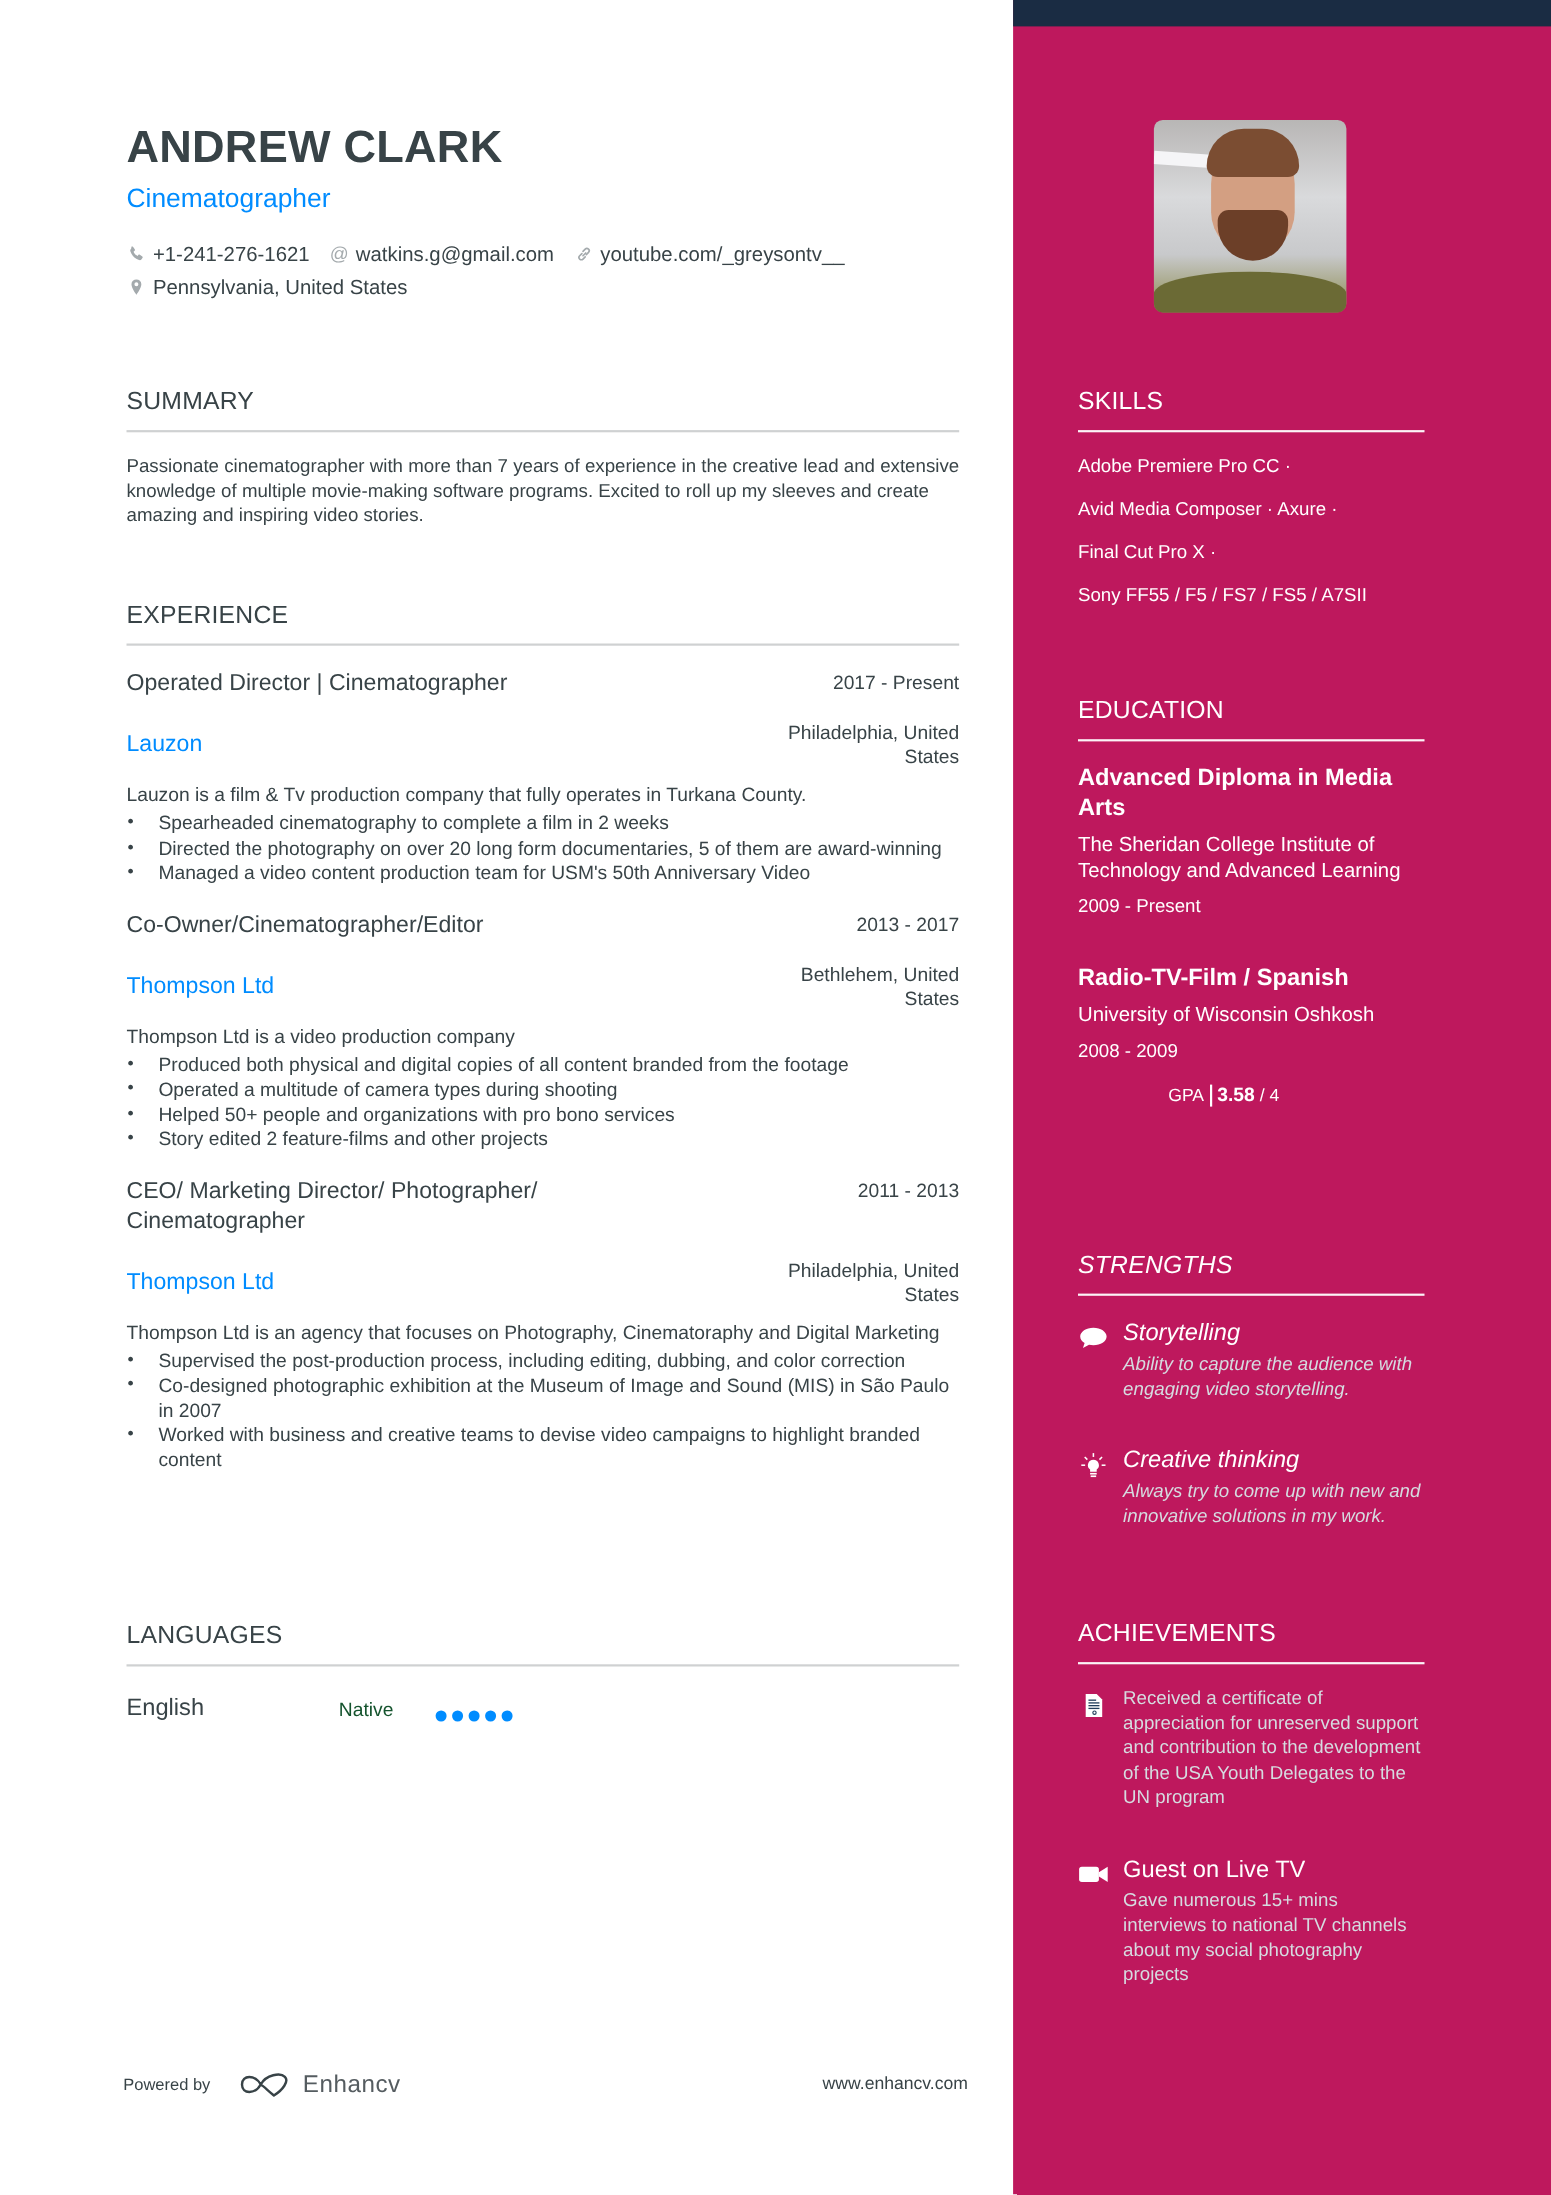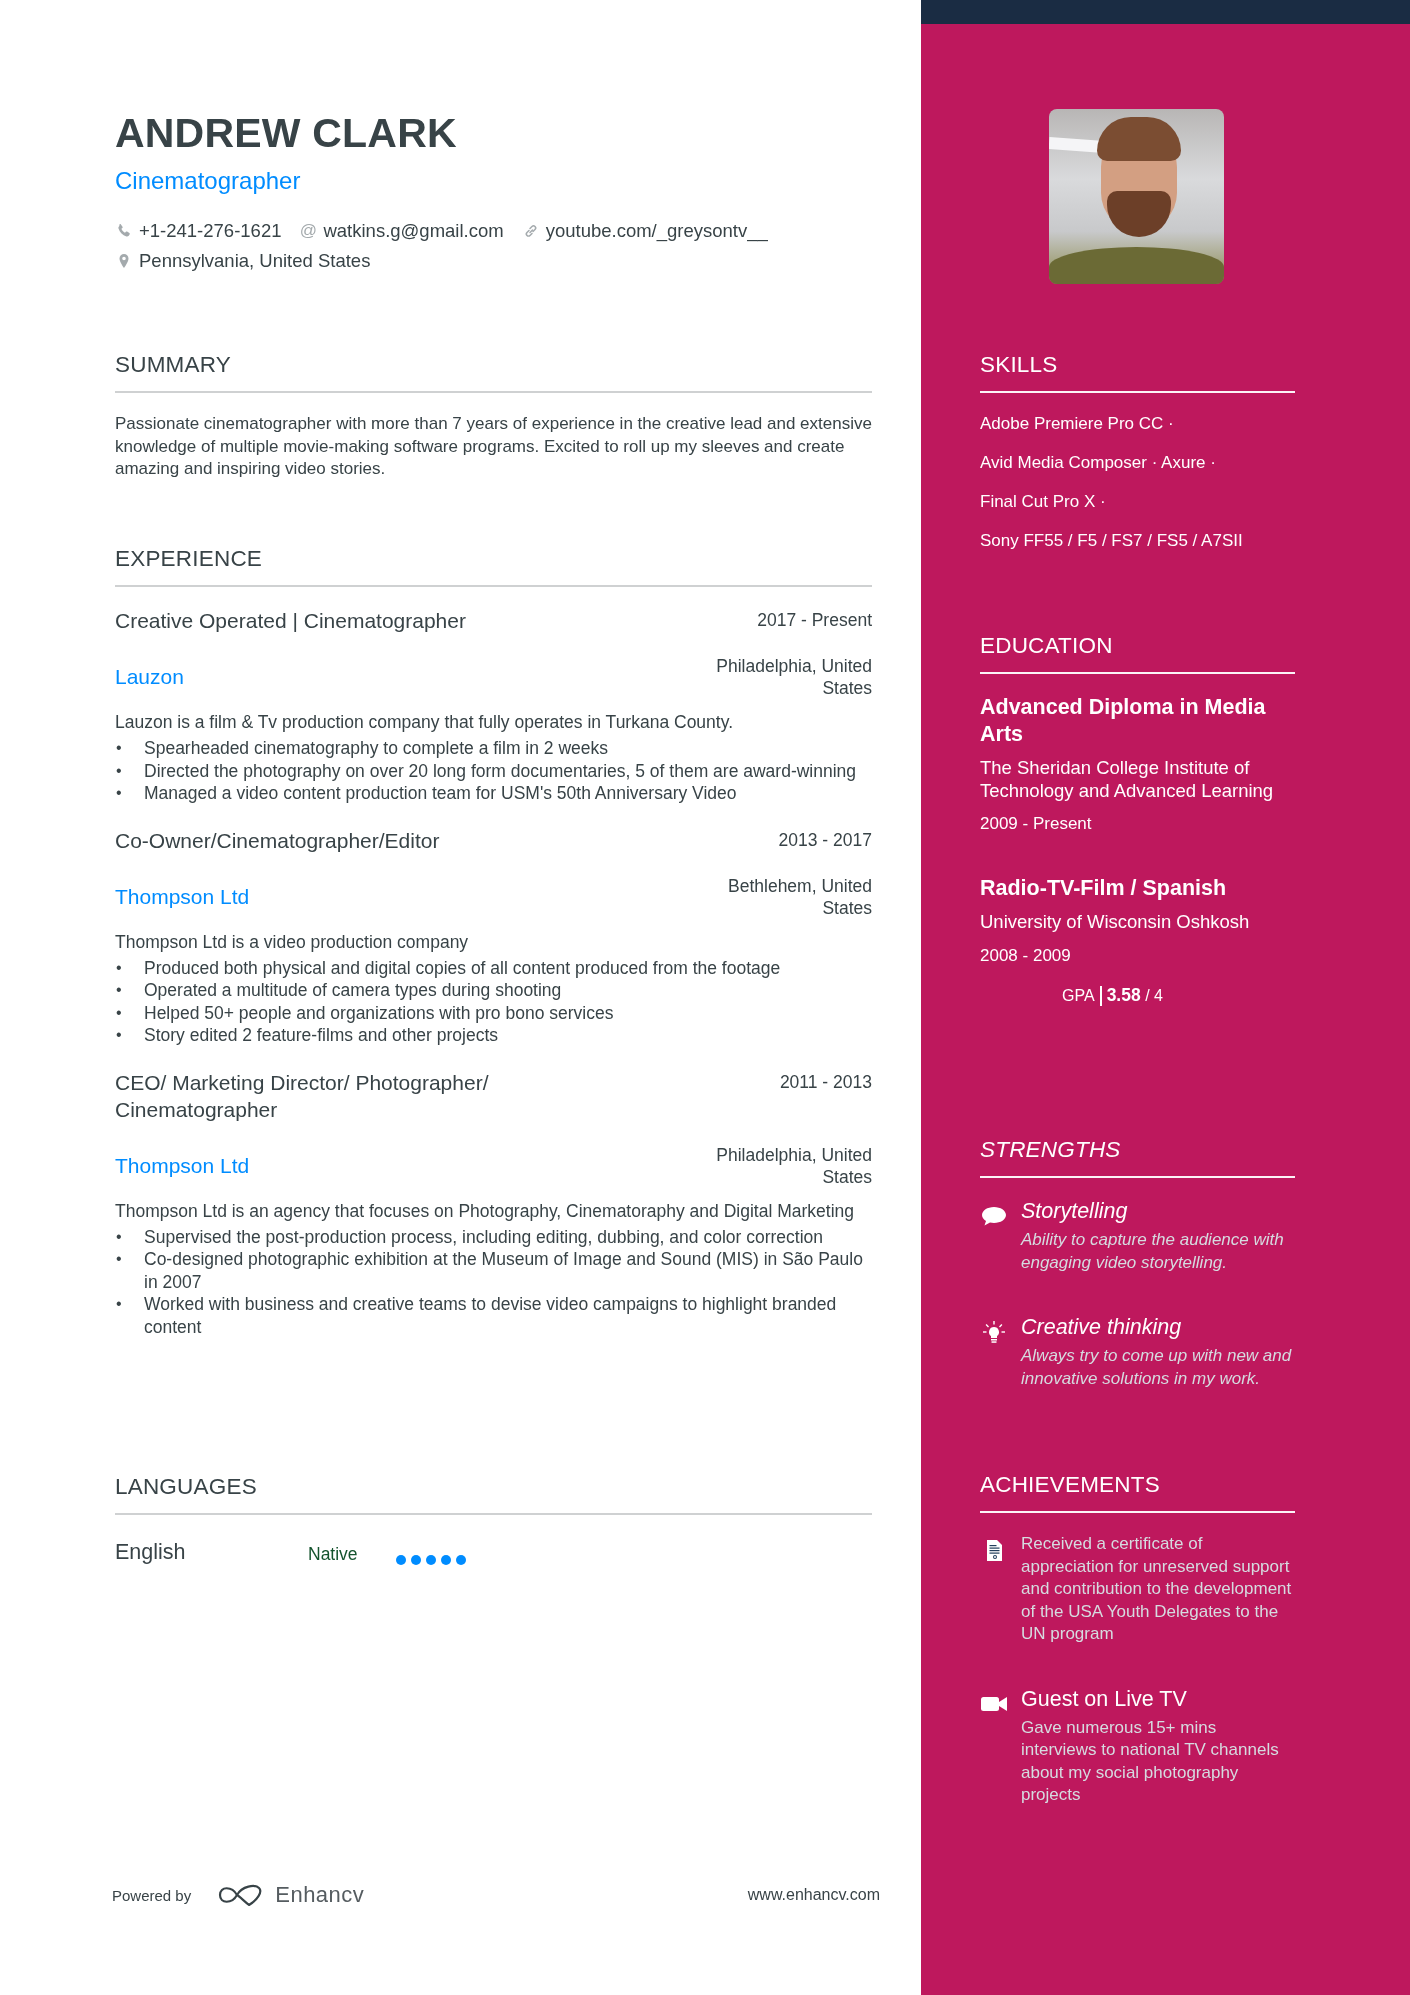--- a/index.html
+++ b/index.html
@@ -143,21 +143,21 @@
       <div class="section-rule"></div>
       <p>Passionate cinematographer with more than 7 years of experience in the creative lead and extensive knowledge of multiple movie-making software programs. Excited to roll up my sleeves and create amazing and inspiring video stories.</p>
     </div>
 
     <div class="experience">
       <div class="section-title">EXPERIENCE</div>
       <div class="section-rule"></div>
 
       <div class="job" style="margin-top:20px;">
         <div class="job-head">
-          <div class="job-role">Creative Operated | Cinematographer</div>
+          <div class="job-role">Operated Director | Cinematographer</div>
           <div class="job-date">2017 - Present</div>
         </div>
         <div class="job-sub">
           <div class="job-company">Lauzon</div>
           <div class="job-loc">Philadelphia, United States</div>
         </div>
         <div class="job-desc">Lauzon is a film &amp; Tv production company that fully operates in Turkana County.</div>
         <ul class="job-bullets">
           <li>Spearheaded cinematography to complete a film in 2 weeks</li>
           <li>Directed the photography on over 20 long form documentaries, 5 of them are award-winning</li>
@@ -169,21 +169,21 @@
         <div class="job-head">
           <div class="job-role">Co-Owner/Cinematographer/Editor</div>
           <div class="job-date">2013 - 2017</div>
         </div>
         <div class="job-sub">
           <div class="job-company">Thompson Ltd</div>
           <div class="job-loc" style="width:170px;">Bethlehem, United States</div>
         </div>
         <div class="job-desc">Thompson Ltd is a video production company</div>
         <ul class="job-bullets">
-          <li>Produced both physical and digital copies of all content produced from the footage</li>
+          <li>Produced both physical and digital copies of all content branded from the footage</li>
           <li>Operated a multitude of camera types during shooting</li>
           <li>Helped 50+ people and organizations with pro bono services</li>
           <li>Story edited 2 feature-films and other projects</li>
         </ul>
       </div>
 
       <div class="job" style="margin-top:22px;">
         <div class="job-head">
           <div class="job-role" style="max-width:440px;">CEO/ Marketing Director/ Photographer/ Cinematographer</div>
           <div class="job-date">2011 - 2013</div>

